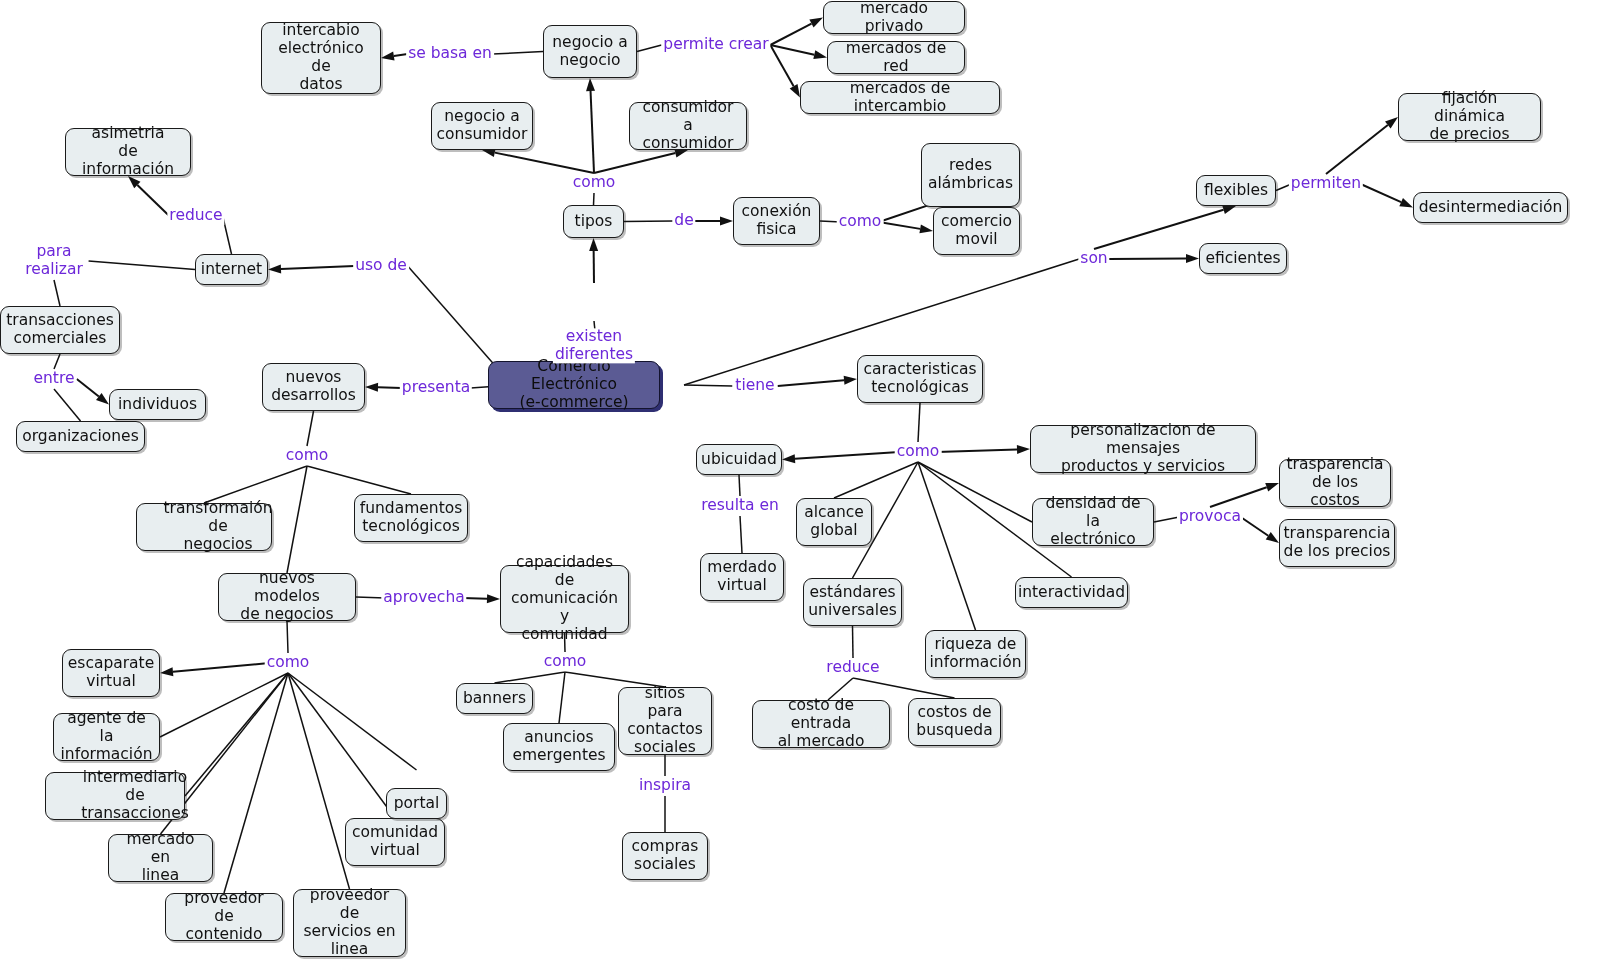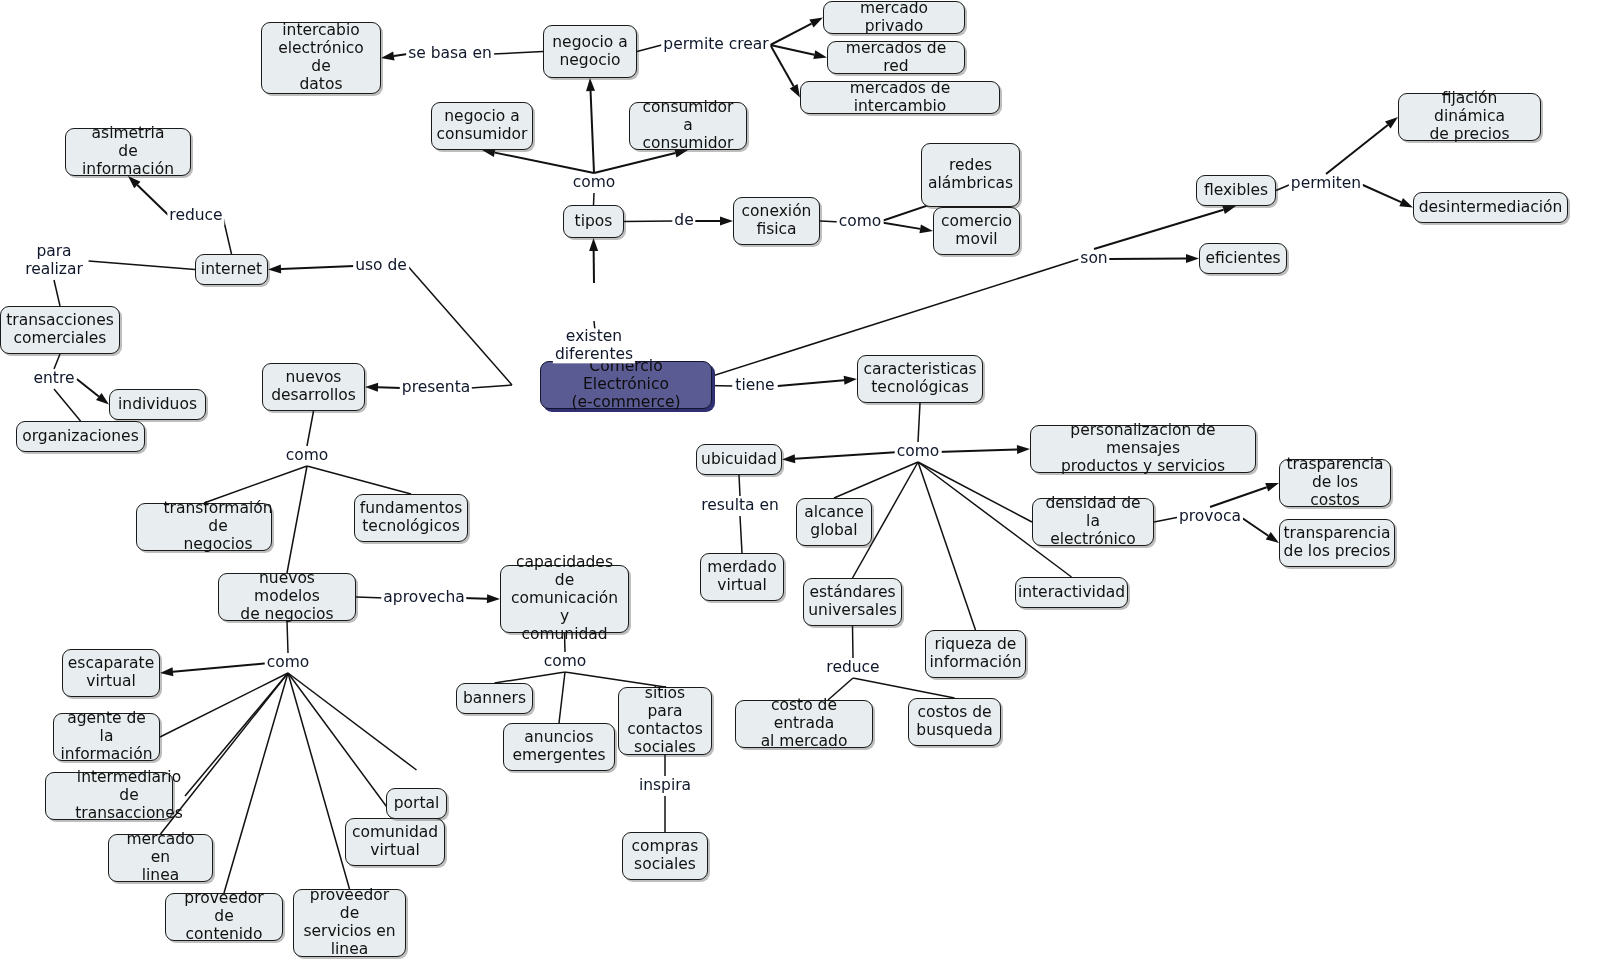--- a/index.html
+++ b/index.html
@@ -46,21 +46,21 @@
   .node.central {
     background: #5b5b94;
     border-color: #14142e;
     color: #0c0c0c;
     box-shadow: 3px 3px 0 #2f2f72;
     font-size: 15.5px;
   }
   .edge-label {
     position: absolute;
     transform: translate(-50%, -50%);
-    color: #0f172a;
+    color: #6d28d9;
     font-size: 15.5px;
     line-height: 1.14;
     text-align: center;
     background: #ffffff;
     padding: 0 2px;
     white-space: pre-line;
     z-index: 6;
   }
 </style>
 </head>
@@ -308,21 +308,21 @@
       <g>
         <polygon points="1279,483 1268.1998844550556,491.5210037094143 1265.243198830584,483.0205325390588" fill="#111111"></polygon>
         <line x1="1210" y1="507" x2="1266.7215416428198" y2="487.27076812423655" stroke="#111111" stroke-width="2"></line>
       </g>
       <g>
         <polygon points="1279,543 1265.7145771559335,539.4296302916422 1270.7650018907425,531.9802538077992" fill="#111111"></polygon>
         <line x1="1240.65" y1="517" x2="1268.239789523338" y2="535.7049420497207" stroke="#111111" stroke-width="2"></line>
       </g>
     </svg>
   <div id="node-layer">
-      <div class="node central" style="left: 540px; top: 361px; width: 172px; height: 48px;">Comercio Electrónico
+      <div class="node central" style="left: 488px; top: 361px; width: 172px; height: 48px;">Comercio Electrónico
 (e-commerce)</div>
       <div class="node" style="left: 261px; top: 22px; width: 120px; height: 72px;">intercabio
 electrónico de
 datos</div>
       <div class="node" style="left: 543px; top: 25px; width: 94px; height: 53px;">negocio a
 negocio</div>
       <div class="node" style="left: 823px; top: 1px; width: 142px; height: 33px;">mercado privado</div>
       <div class="node" style="left: 827px; top: 41px; width: 138px; height: 33px;">mercados de red</div>
       <div class="node" style="left: 800px; top: 81px; width: 200px; height: 33px;">mercados de intercambio</div>
       <div class="node" style="left: 431px; top: 102px; width: 102px; height: 48px;">negocio a
@@ -353,21 +353,21 @@
       <div class="node" style="left: 136px; top: 503px; width: 136px; height: 48px; padding-left: 36px;">transformaión de
 negocios</div>
       <div class="node" style="left: 354px; top: 494px; width: 114px; height: 48px;">fundamentos
 tecnológicos</div>
       <div class="node" style="left: 218px; top: 573px; width: 138px; height: 48px;">nuevos modelos
 de negocios</div>
       <div class="node" style="left: 62px; top: 649px; width: 98px; height: 48px;">escaparate
 virtual</div>
       <div class="node" style="left: 53px; top: 713px; width: 107px; height: 48px;">agente de la
 información</div>
-      <div class="node" style="left: 45px; top: 772px; width: 128px; height: 48px; padding-left: 48px;">intermediario de
+      <div class="node" style="left: 45px; top: 772px; width: 140px; height: 48px; padding-left: 48px;">intermediario de
 transacciones</div>
       <div class="node" style="left: 108px; top: 834px; width: 105px; height: 48px;">mercado en
 linea</div>
       <div class="node" style="left: 165px; top: 893px; width: 118px; height: 48px;">proveedor de
 contenido</div>
       <div class="node" style="left: 293px; top: 889px; width: 113px; height: 68px;">proveedor de
 servicios en
 linea</div>
       <div class="node" style="left: 345px; top: 818px; width: 100px; height: 48px;">comunidad
 virtual</div>
@@ -385,21 +385,21 @@
 sociales</div>
       <div class="node" style="left: 857px; top: 355px; width: 126px; height: 48px;">caracteristicas
 tecnológicas</div>
       <div class="node" style="left: 696px; top: 444px; width: 86px; height: 31px;">ubicuidad</div>
       <div class="node" style="left: 700px; top: 553px; width: 84px; height: 48px;">merdado
 virtual</div>
       <div class="node" style="left: 796px; top: 498px; width: 76px; height: 48px;">alcance
 global</div>
       <div class="node" style="left: 803px; top: 578px; width: 99px; height: 48px;">estándares
 universales</div>
-      <div class="node" style="left: 735px; top: 700px; width: 138px; height: 48px; border-radius: 9px;">costo de entrada
+      <div class="node" style="left: 752px; top: 700px; width: 138px; height: 48px; border-radius: 9px;">costo de entrada
 al mercado</div>
       <div class="node" style="left: 908px; top: 698px; width: 93px; height: 48px;">costos de
 busqueda</div>
       <div class="node" style="left: 925px; top: 630px; width: 101px; height: 48px;">riqueza de
 información</div>
       <div class="node" style="left: 1015px; top: 577px; width: 113px; height: 31px;">interactividad</div>
       <div class="node" style="left: 1030px; top: 425px; width: 226px; height: 48px;">personalizacion de mensajes
 productos y servicios</div>
       <div class="node" style="left: 1032px; top: 498px; width: 122px; height: 48px;">densidad de
 la electrónico</div>

